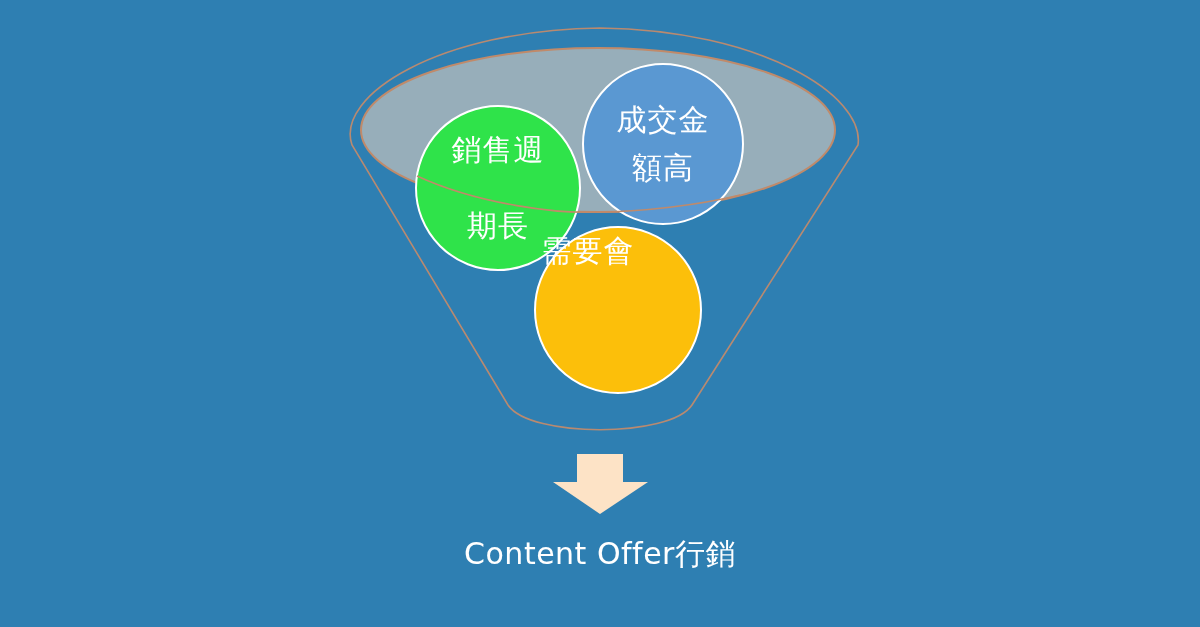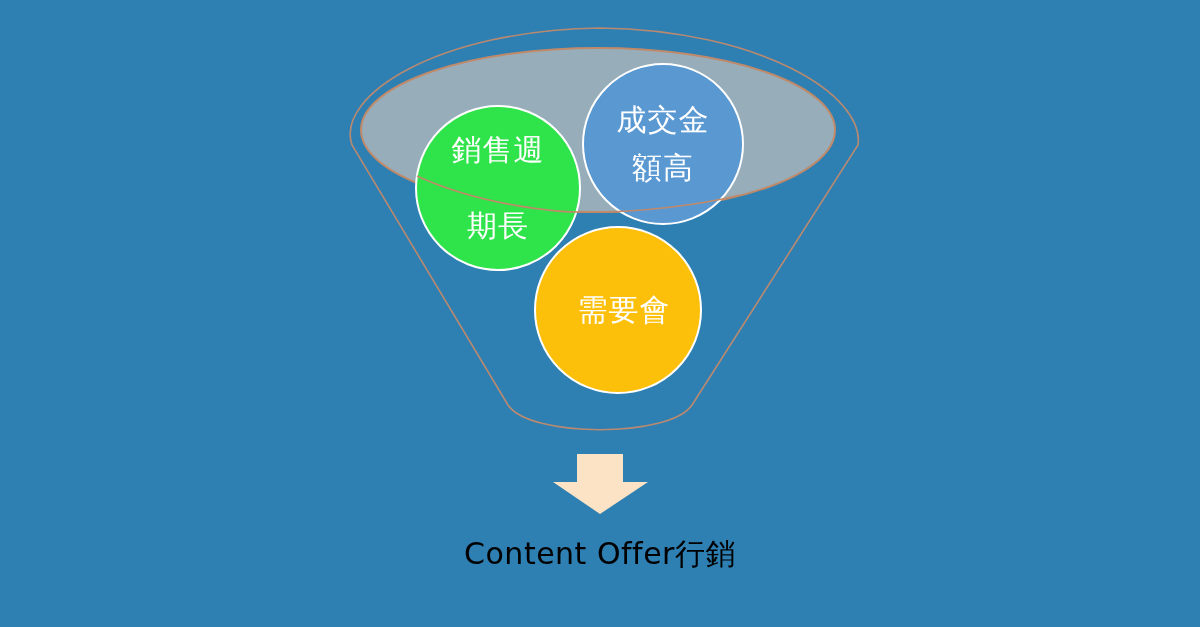--- a/index.html
+++ b/index.html
@@ -15,21 +15,21 @@
       display: flex; flex-direction: column; align-items: center; justify-content: center;
       color: #ffffff;
       font-size: 30px;
       line-height: 48px;
       text-align: center;
       pointer-events: none;
     }
     .bubble span { display: block; letter-spacing: 1px; }
     .caption {
       position: absolute; left: 0; width: 1200px; top: 534px;
-      text-align: center; color: #000000;
+      text-align: center; color: #ffffff;
       font-family: "DejaVu Sans", "Liberation Sans", sans-serif;
       font-size: 30px; letter-spacing: 0.5px;
     }
   </style>
 </head>
 <body>
 
 <svg class="canvas" viewBox="0 0 1200 627" xmlns="http://www.w3.org/2000/svg">
 
   <path d="M 352 145
@@ -58,17 +58,17 @@
 <div class="bubble" style="left:416px; top:106px; width:164px; height:164px;gap:28px;">
   <span>銷售週</span>
   <span>期長</span>
 </div>
 
 <div class="bubble" style="left:583px; top:64px; width:160px; height:160px;">
   <span>成交金</span>
   <span>額高</span>
 </div>
 
-<div class="bubble" style="left:541px; top:227px; width:166px; height:166px;">
+<div class="bubble" style="left:505px; top:227px; width:166px; height:166px;justify-content:space-between;">
   <span>需要會</span>
 </div>
 
 <div class="caption">Content Offer行銷</div>
 
 </body></html>

